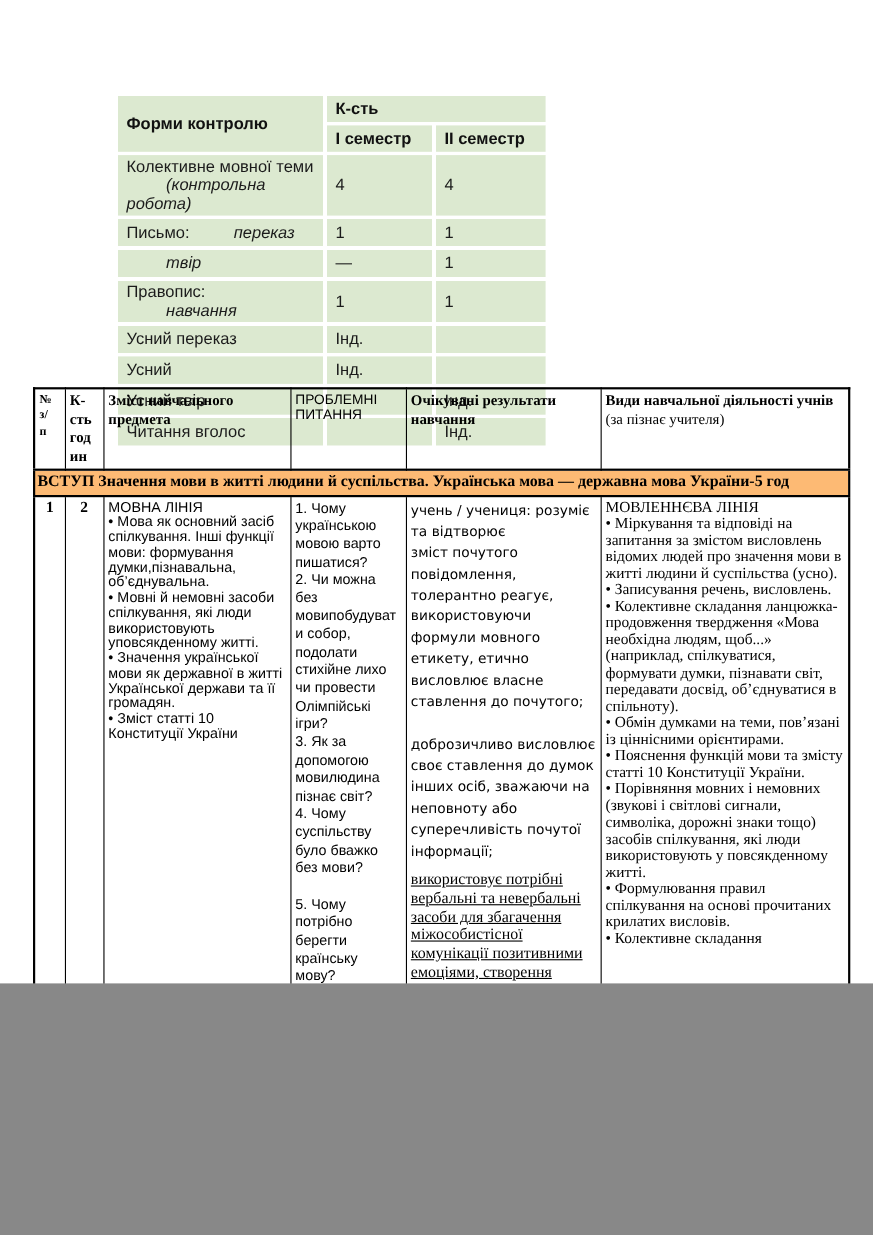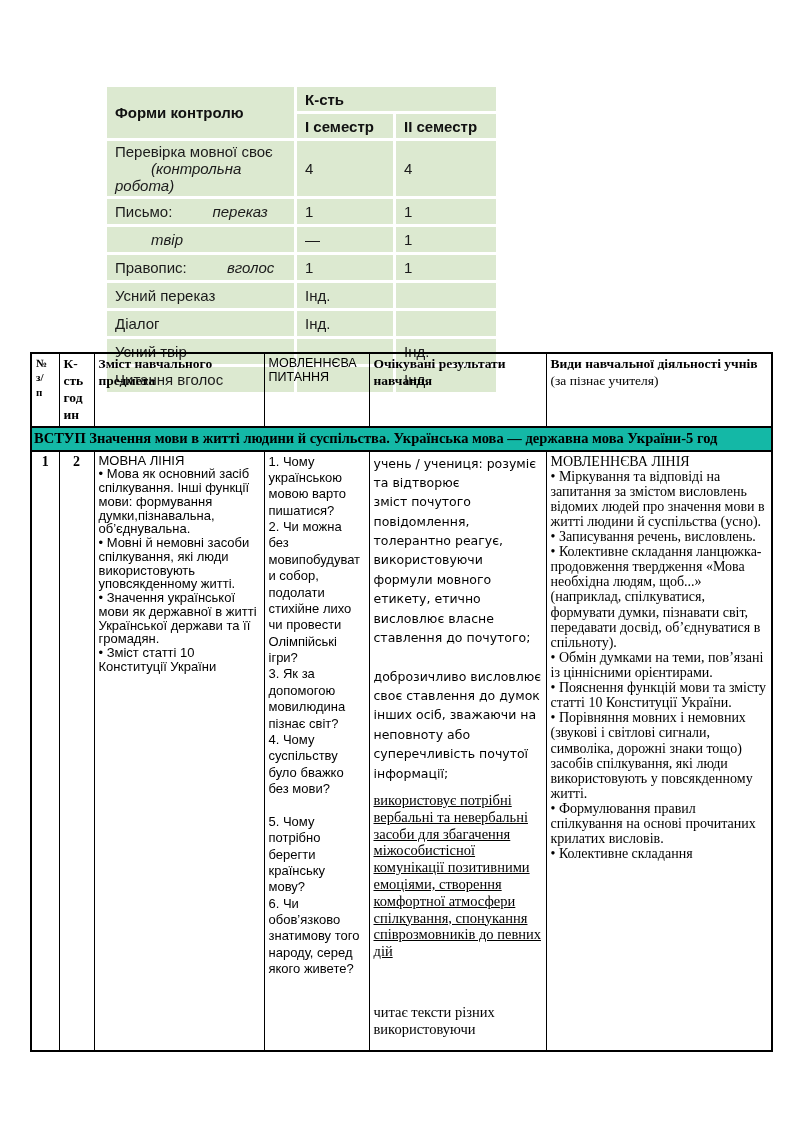--- a/index.html
+++ b/index.html
@@ -1,19 +1,19 @@
 <!DOCTYPE html>
 <html><head>
 <meta charset="utf-8">
 <style>
   html,body{margin:0;padding:0;}
   body{background:#888;}
   .page{
     position:relative;
-    width:794px;height:1123px;
+    width:794px;height:894px;
     background:#ffffff;
     margin:0 auto;
     overflow:hidden;
     font-family:"Liberation Sans", sans-serif;
     color:#000;
   }
 
   
   .ctl{
     position:absolute;left:104px;top:84px;width:392px;
@@ -61,21 +61,21 @@
   .hd-q{
     font-family:"Liberation Sans", sans-serif;
     font-weight:normal;
     font-size:12.5px;
     line-height:1.15;
   }
   .hd-note{font-weight:normal;font-size:13.5px;}
   .hrow td{height:55px;}
 
   .yellow td{
-    background:#14b8a6;
+    background:#fdba74;
     font-weight:bold;
     font-size:14.5px;
     height:19px;
     padding:1px 2px 2px 2px;
     border-top:2.5px solid #000;
     border-bottom:2.5px solid #000;
     white-space:nowrap;
     vertical-align:middle;
   }
 
@@ -146,46 +146,46 @@
       <tr class="hrow">
         <td class="b" rowspan="2">Форми контролю</td>
         <td class="b" colspan="2">К-сть</td>
       </tr>
       <tr class="hrow">
         <td class="b">І семестр</td>
         <td class="b">ІІ семестр</td>
       </tr>
 
       <tr class="r-tall">
-        <td><span>Перевірка мовної своє </span><i>(контрольна робота)</i></td>
+        <td><span>Колективне мовної теми </span><i>(контрольна робота)</i></td>
         <td>4</td>
         <td>4</td>
       </tr>
       <tr class="r">
         <td><span>Письмо: </span><i>переказ</i></td>
         <td>1</td>
         <td>1</td>
       </tr>
       <tr class="r">
         <td><span></span><i>твір</i></td>
         <td>—</td>
         <td>1</td>
       </tr>
       <tr class="r">
-        <td><span>Правопис: </span><i>вголос</i></td>
+        <td><span>Правопис: </span><i>навчання</i></td>
         <td>1</td>
         <td>1</td>
       </tr>
       <tr class="r">
         <td><span>Усний переказ</span></td>
         <td>Інд.</td>
         <td></td>
       </tr>
       <tr class="r">
-        <td><span>Діалог</span></td>
+        <td><span>Усний</span></td>
         <td>Інд.</td>
         <td></td>
       </tr>
       <tr class="r">
         <td><span>Усний твір</span></td>
         <td></td>
         <td>Інд.</td>
       </tr>
       <tr class="r">
         <td><span>Читання вголос</span></td>
@@ -207,21 +207,21 @@
     <tbody>
       <tr class="hrow">
         <td class="hd hd-num pre">№
 з/
 п</td>
         <td class="hd pre">К-
 сть
 год
 ин</td>
         <td class="hd">Зміст навчального предмета</td>
-        <td class="hd hd-q">МОВЛЕННЄВА ПИТАННЯ</td>
+        <td class="hd hd-q">ПРОБЛЕМНІ ПИТАННЯ</td>
         <td class="hd">Очікувані результати навчання</td>
         <td class="hd">
           <span>Види навчальної діяльності учнів</span><br>
           <span class="hd-note">(за пізнає учителя)</span>
         </td>
       </tr>
 
       <tr class="yellow">
         <td colspan="6">ВСТУП Значення мови в житті людини й суспільства. Українська мова — державна мова України-5 год</td>
       </tr>

